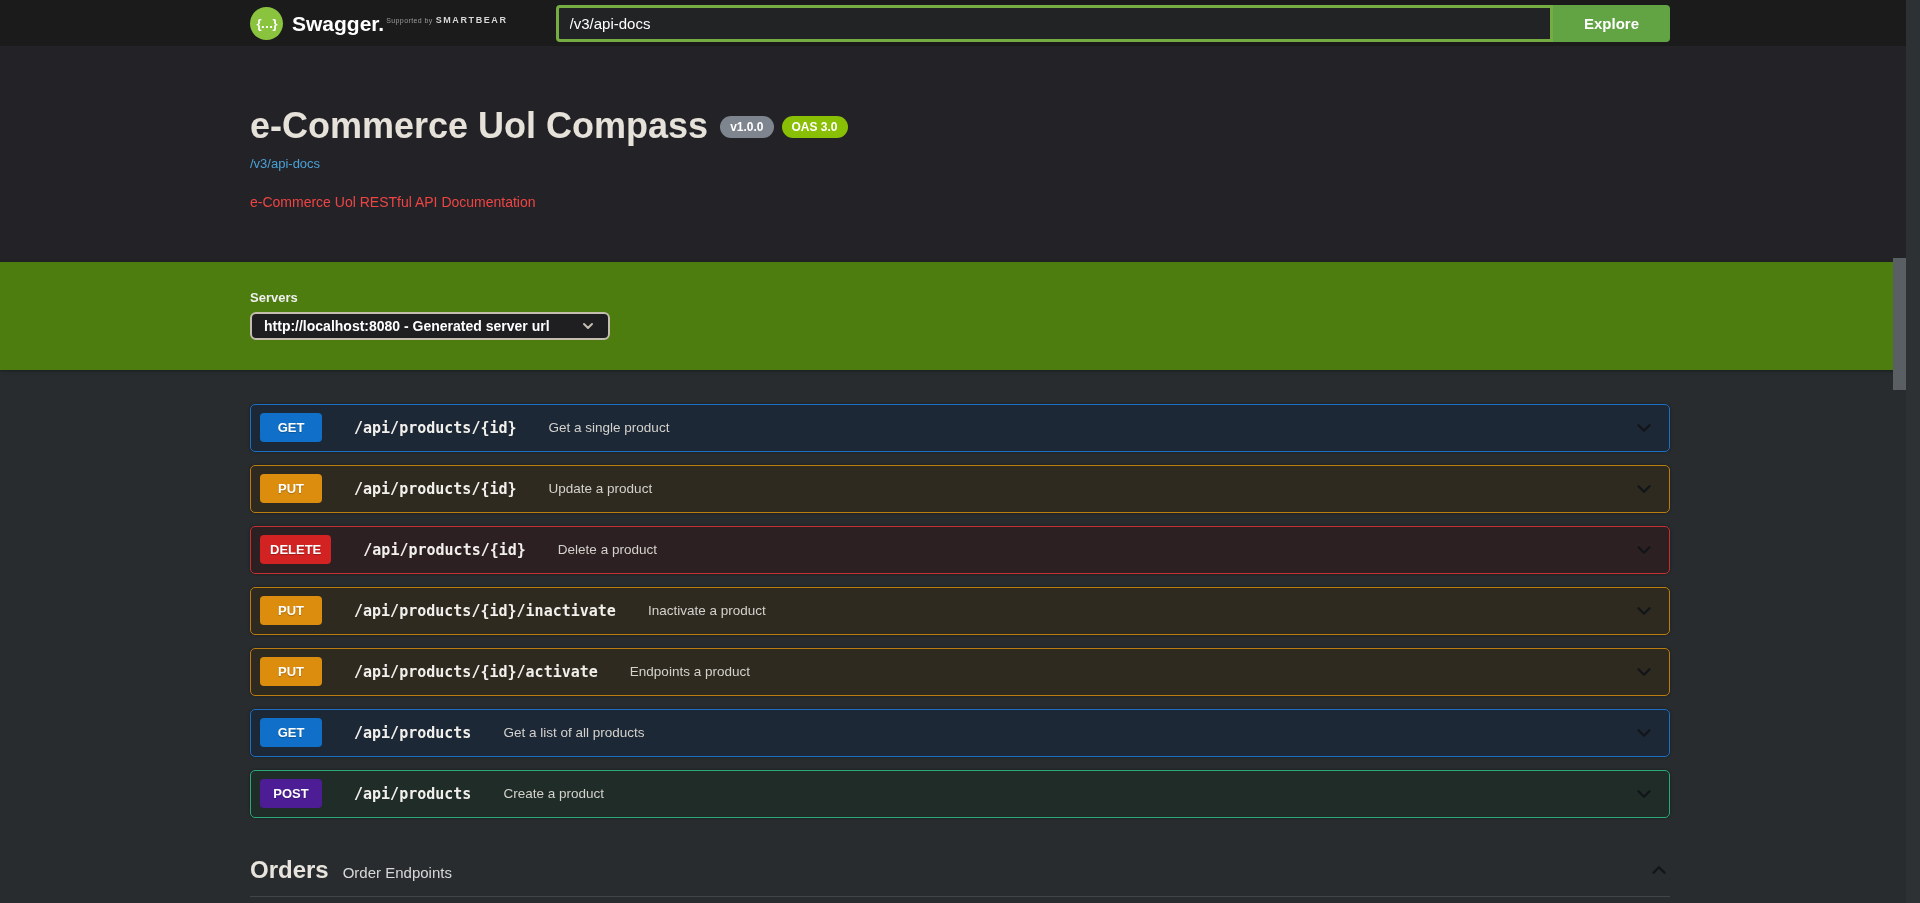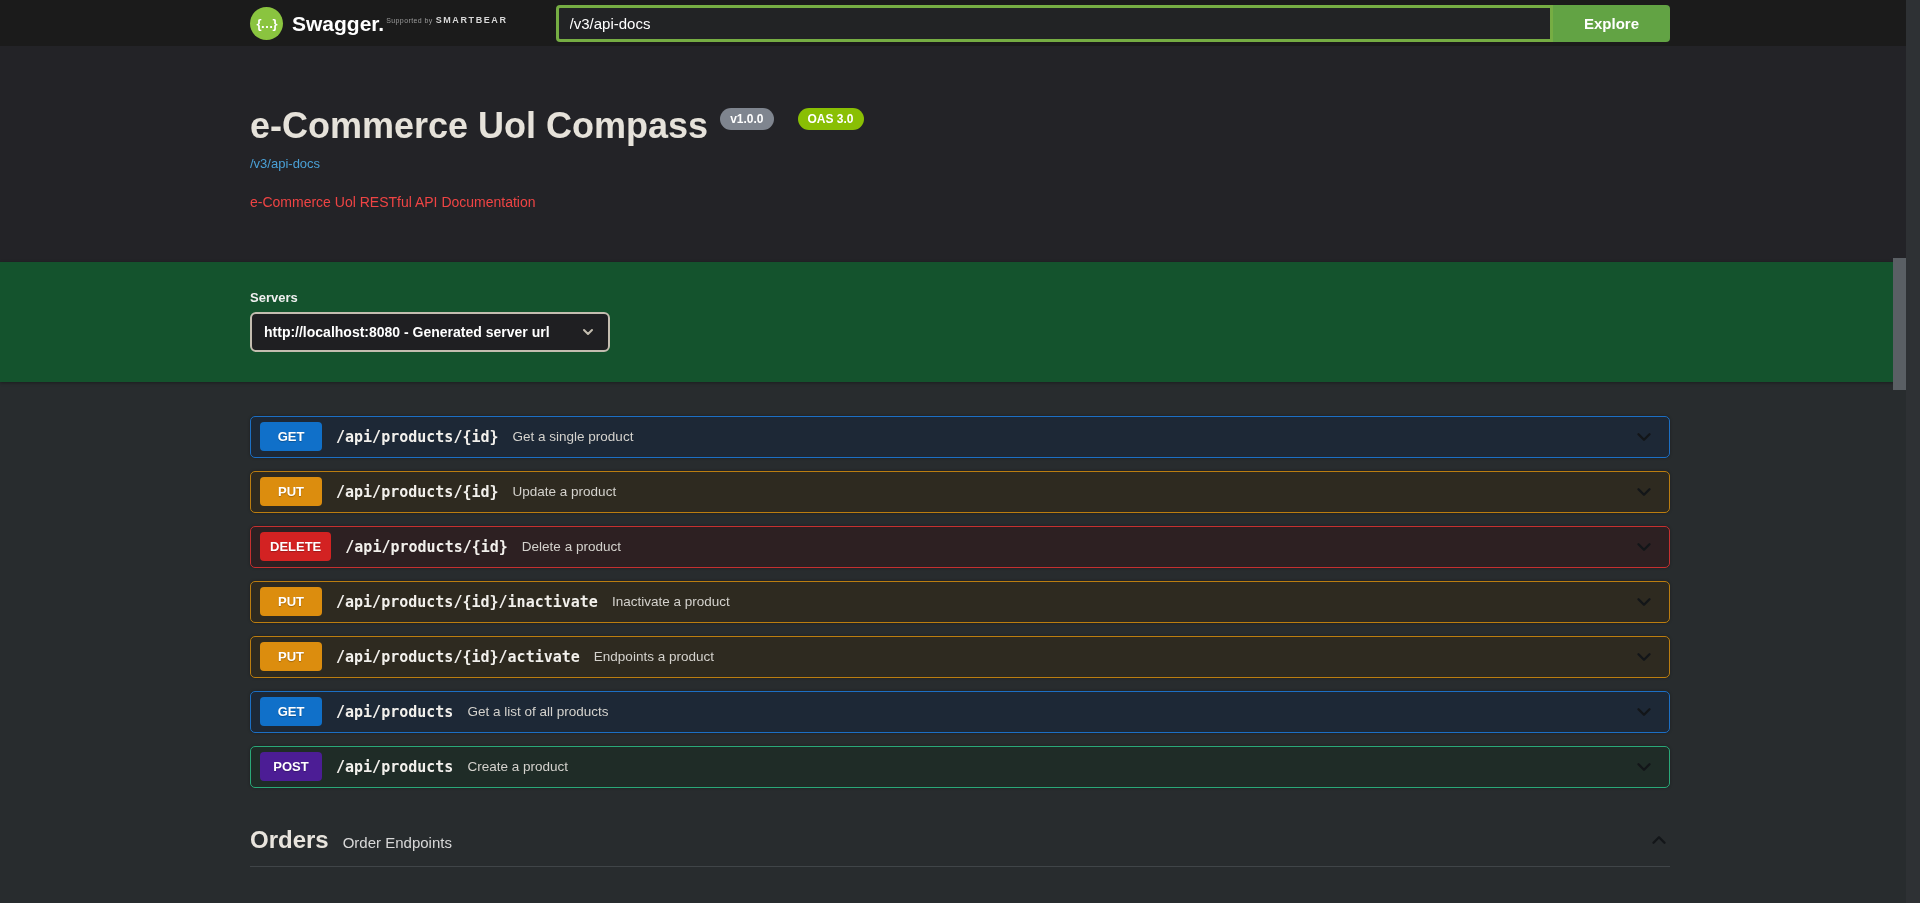--- a/index.html
+++ b/index.html
@@ -37,54 +37,54 @@
     padding: 0 31px; border: none; border-radius: 0 4px 4px 0; cursor: pointer;
     font-family: "Liberation Sans", sans-serif;
   }
 
   
   .info-hero { background: #232327; padding: 60px 0 52px; }
   .api-title {
     margin: 0; font-size: 36px; font-weight: bold; color: #e6e2da;
     display: flex; align-items: flex-start; gap: 12px; line-height: 1.1; text-align: right;
   }
-  .badges { display: flex; gap: 24px; margin-top: 2px; }
+  .badges { display: flex; gap: 8px; margin-top: 10px; }
   .pill {
     border-radius: 999px; font-size: 12px; font-weight: bold; color: #fff;
     padding: 4px 10px; line-height: 1.2; white-space: nowrap;
   }
   .pill.version { background: #7f858f; }
   .pill.oas { background: #89bf04; }
   .spec-link { color: #4aa0d6; font-size: 13px; display: inline-block; margin-top: 10px; text-decoration: none; cursor: pointer; }
   .api-description { color: #ef4444; font-size: 14px; margin: 22px 0 0; }
 
   
-  .scheme { background: #14532d; padding: 28px 0 30px; box-shadow: 0 1px 3px rgba(0,0,0,.35); }
+  .scheme { background: #4d7c0f; padding: 28px 0 30px; box-shadow: 0 1px 3px rgba(0,0,0,.35); }
   .servers-label { color: #f0f0f0; font-size: 13px; font-weight: bold; display: block; margin-bottom: 7px; }
   .server-select {
-    width: 360px; height: 40px; background: #1f1f22; border: 2px solid #c4bdb0; border-radius: 6px;
+    width: 360px; height: 28px; background: #1f1f22; border: 2px solid #c4bdb0; border-radius: 6px;
     color: #ffffff; font-weight: bold; font-size: 14px;
     display: flex; align-items: center; justify-content: space-between;
     padding: 0 12px; cursor: pointer;
   }
 
   
   .main { padding: 34px 0 40px; }
   .tag-header {
     display: flex; align-items: baseline; gap: 14px; cursor: pointer;
     padding: 4px 0 12px; border-bottom: 1px solid rgba(130,135,140,.28);
   }
   .tag-header + .operations-list { margin-top: 13px; }
   .tag-title { font-size: 24px; font-weight: bold; color: #e8e4dd; }
   .tag-desc { font-size: 15px; color: #d8d8d8; }
   .tag-arrow { margin-left: auto; align-self: center; background: none; border: none; padding: 0; cursor: pointer; line-height: 0; }
   .tag-section + .tag-section { margin-top: 34px; }
 
   .opblock {
-    display: flex; align-items: center; gap: 14px; height: 42px;
+    display: flex; align-items: center; gap: 32px; height: 48px;
     border-radius: 5px; border: 1.5px solid; margin-bottom: 13px;
     padding: 0 14px 0 9px; cursor: pointer; box-shadow: 0 0 3px rgba(0,0,0,.35);
   }
   .opblock .method {
     min-width: 62px; text-align: center; padding: 7px 10px; border-radius: 4px;
     color: #fff; font-weight: bold; font-size: 13px; flex: none;
     text-shadow: 0 1px 1px rgba(0,0,0,.25);
   }
   .op-path { font-family: "DejaVu Sans Mono", monospace; font-weight: bold; font-size: 15px; color: #f2f0ec; }
   .op-summary { font-size: 13.5px; color: #d4d2cd; }

